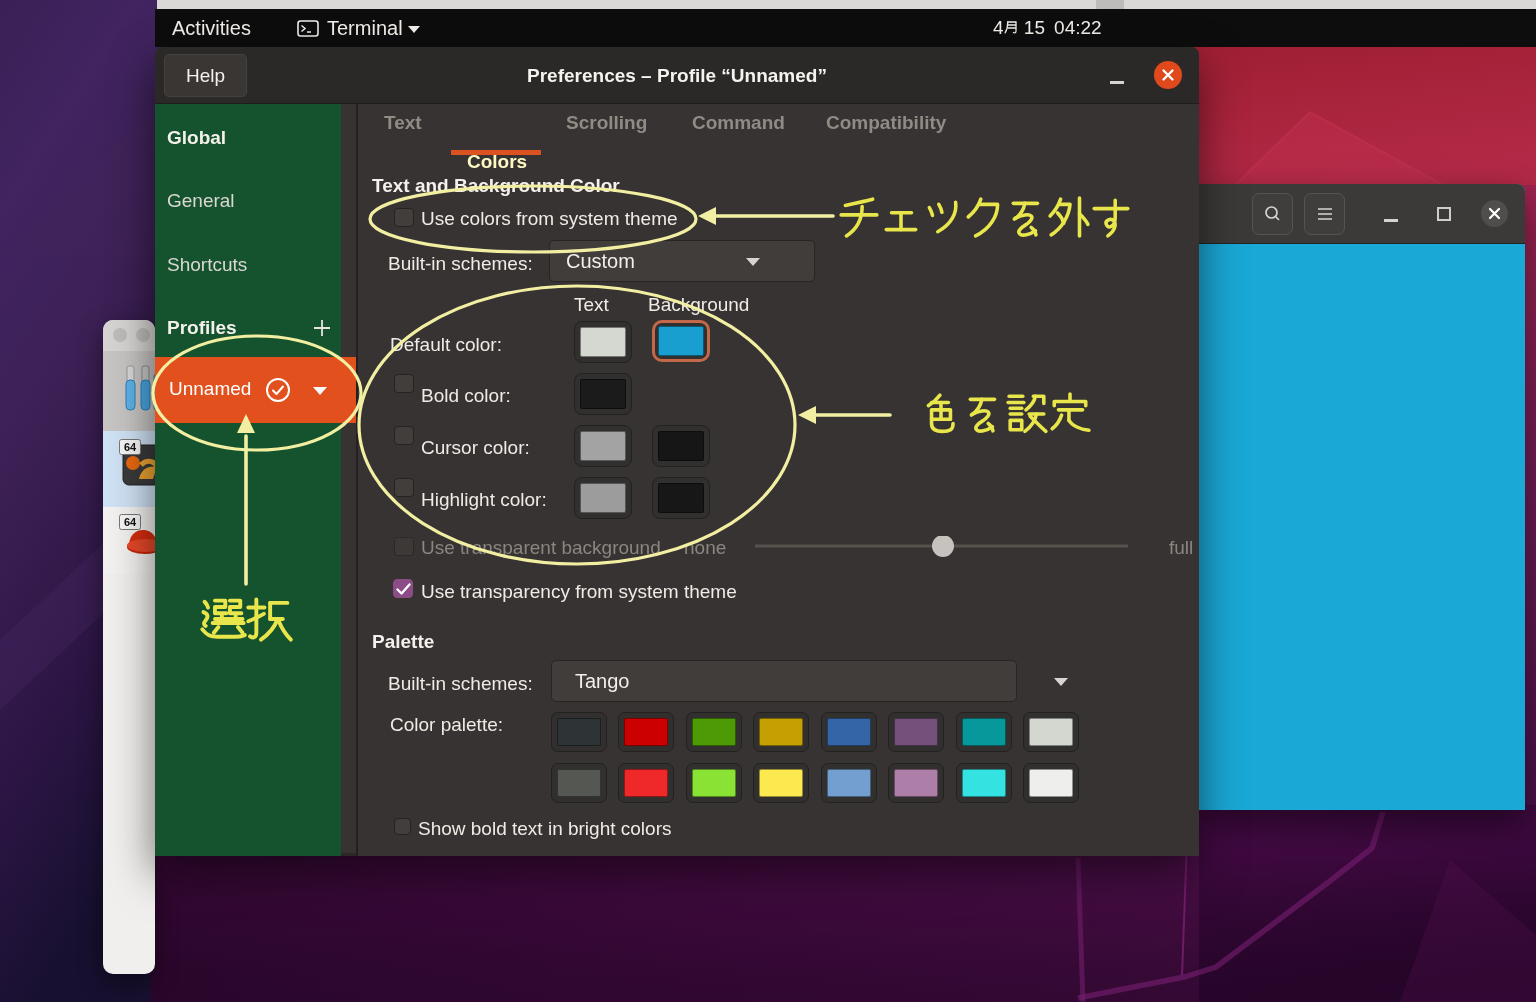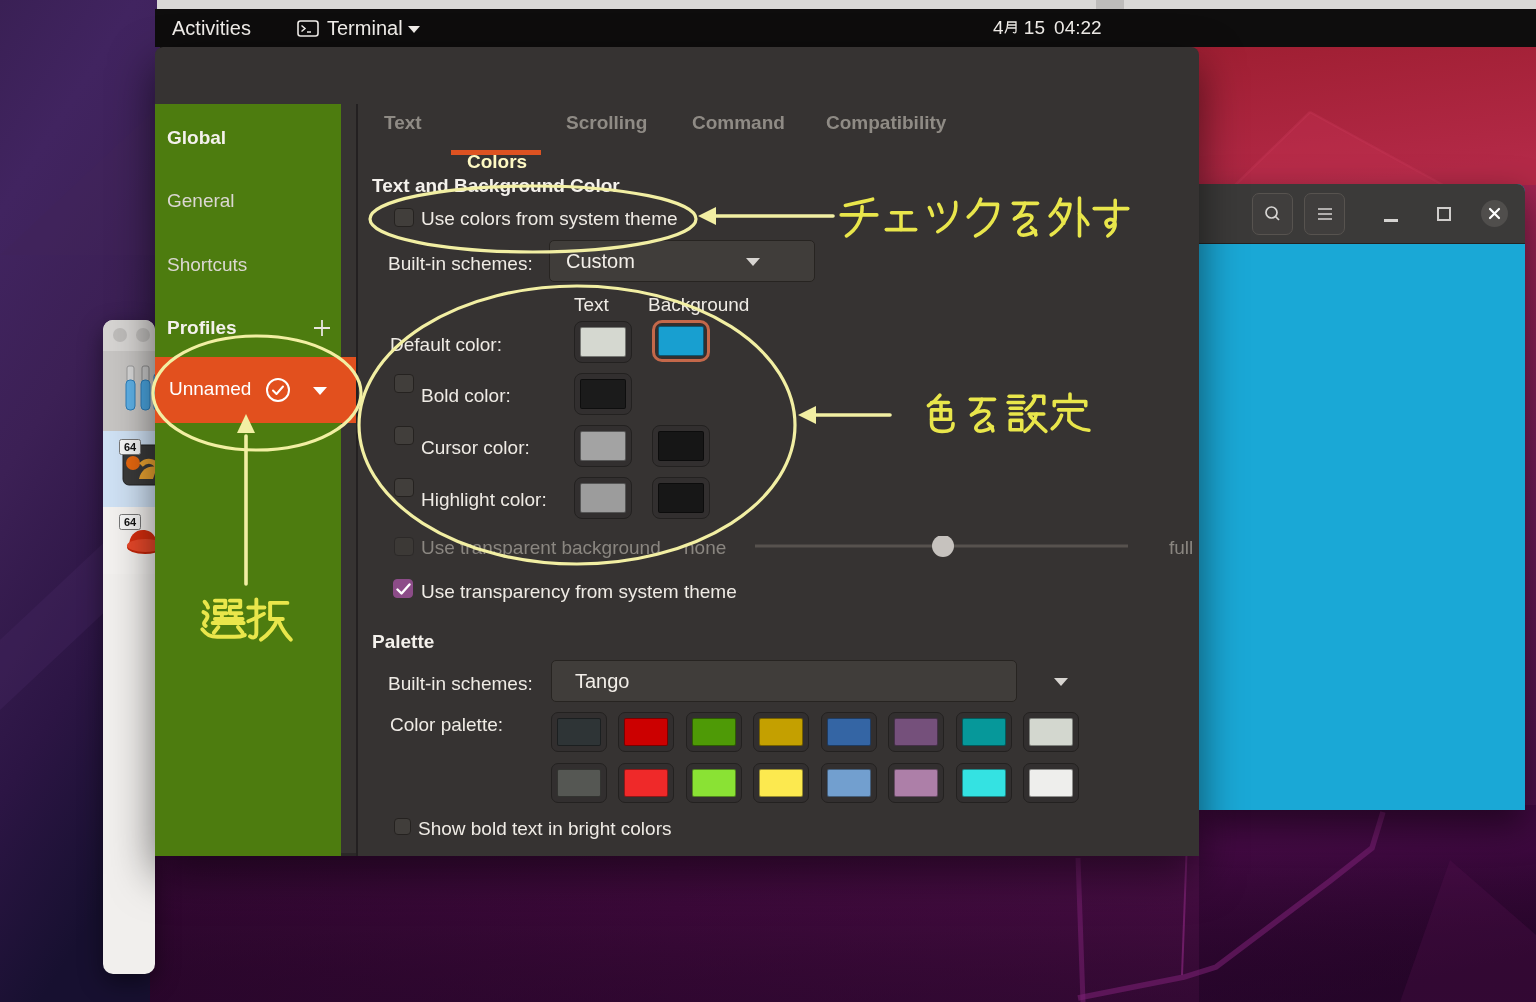--- a/index.html
+++ b/index.html
@@ -52,21 +52,21 @@
     background:#2b2927; border-radius:8px 8px 0 0; border-bottom:1px solid #1f1d1b; }
   #dlgbar .help { position:absolute; left:9px; top:7px; width:83px; height:43px;
     background:#393633; border:1px solid #45423e; border-radius:5px;
     font-size:19px; color:#f4f0eb; text-align:center; line-height:41px; }
   #dlgbar .title { position:absolute; left:0; top:0; width:100%; height:57px;
     text-align:center; line-height:57px; font-weight:bold; font-size:19px; color:#f6f3ee; }
   #dlgbar .mini { position:absolute; left:955px; top:34px; width:14px; height:2.6px; background:#d6d3d0; }
   #dlgbar .close { position:absolute; left:999px; top:14px; width:28px; height:28px;
     border-radius:50%; background:#e0491c; }
 
-  #sidebar { position:absolute; left:0; top:57px; width:186px; height:752px; background:#4d7c0f; }
+  #sidebar { position:absolute; left:0; top:57px; width:186px; height:752px; background:#14532d; }
   #sdiv { position:absolute; left:201px; top:57px; width:2px; height:752px; background:#232021; }
   #main { position:absolute; left:203px; top:57px; width:841px; height:752px; background:#363332; }
 
   .sitem { position:absolute; left:12px; font-size:19px; color:#dbd7d2; }
   .sitem.b { font-weight:bold; color:#f4f1ec; }
   #srow { position:absolute; left:0; top:253px; width:201px; height:66px; background:#e2501e; }
   #srow .nm { position:absolute; left:14px; top:21px; font-size:19px; color:#fff; }
 
   
   .tab { position:absolute; top:65px; font-size:19px; font-weight:bold; color:#8f8b85; }
@@ -216,20 +216,29 @@
       <div class="min"></div>
       <div class="max"></div>
       <div class="cls"></div>
       <svg class="abs" style="left:289px;top:23px" width="13" height="13" viewBox="0 0 13 13">
         <path d="M2,2 L11,11 M11,2 L2,11" stroke="#fff" stroke-width="2.2" stroke-linecap="round"></path>
       </svg>
     </div>
   </div>
 
   <div id="dlg" class="abs">
+    <div id="dlgbar">
+      <div class="help">Help</div>
+      <div class="title">Preferences – Profile “Unnamed”</div>
+      <div class="mini"></div>
+      <div class="close"></div>
+      <svg class="abs" style="left:1006px;top:21px" width="14" height="14" viewBox="0 0 14 14">
+        <path d="M2.5,2.5 L11.5,11.5 M11.5,2.5 L2.5,11.5" stroke="#fff" stroke-width="2.4" stroke-linecap="round"></path>
+      </svg>
+    </div>
     <div id="sidebar">
       <div class="sitem b" style="top:23px">Global</div>
       <div class="sitem" style="top:86px">General</div>
       <div class="sitem" style="top:150px">Shortcuts</div>
       <div class="sitem b" style="top:213px">Profiles</div>
       <svg class="abs" style="left:158px;top:215px" width="18" height="18" viewBox="0 0 18 18">
         <path d="M9,1 V17 M1,9 H17" stroke="#e8e5e0" stroke-width="1.8"></path>
       </svg>
       <div id="srow">
         <div class="nm">Unnamed</div>

